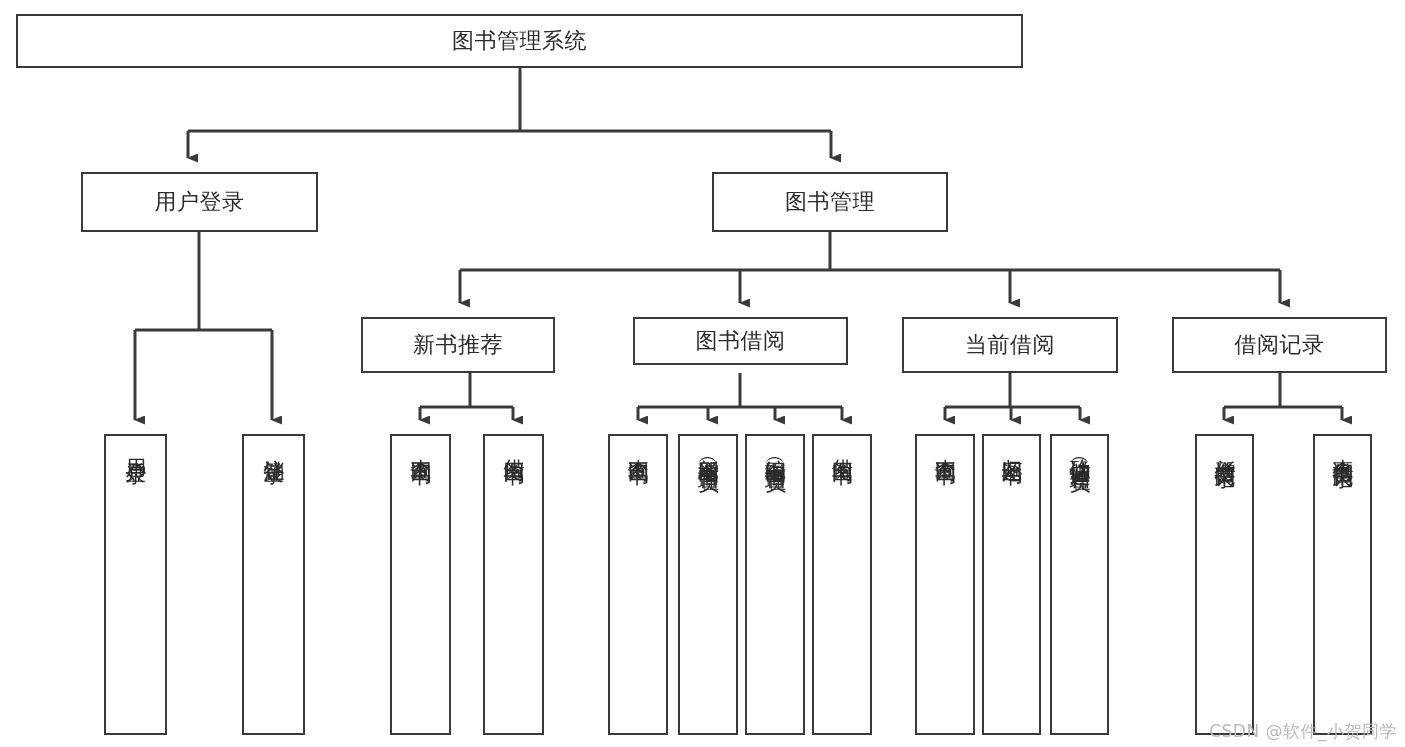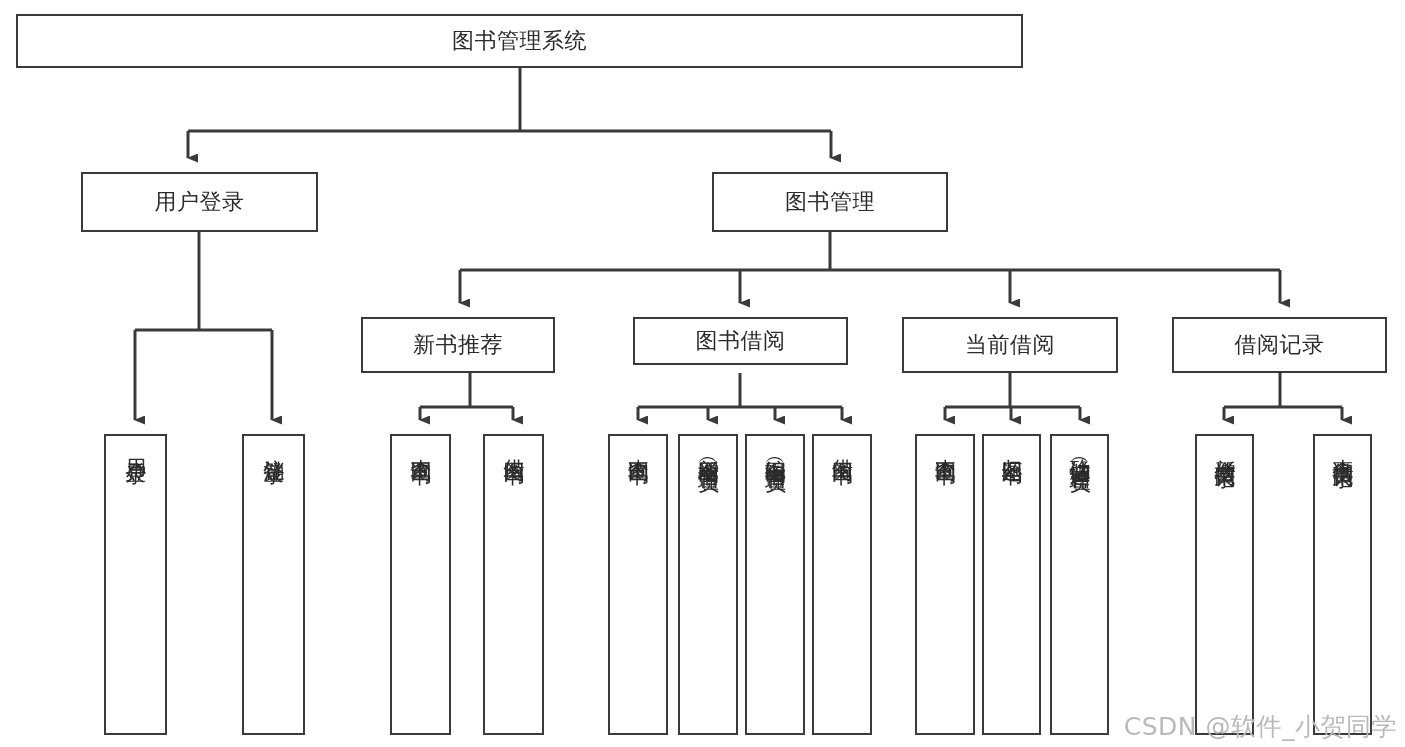--- a/index.html
+++ b/index.html
@@ -56,21 +56,21 @@
     writing-mode: vertical-rl;
     text-orientation: upright;
     font-size: 21px;
     letter-spacing: 2px;
     line-height: 1;
   }
   .watermark {
     position: absolute;
     right: 8px;
     bottom: 4px;
-    font-size: 25px;
+    font-size: 17px;
     color: #b9b9b9;
     font-family: "DejaVu Sans", "Liberation Sans", sans-serif;
     white-space: nowrap;
     letter-spacing: 0.5px;
   }
 </style>
 </head>
 <body>
 
 <div id="diagram-root" style="background: rgb(255, 255, 255);">

